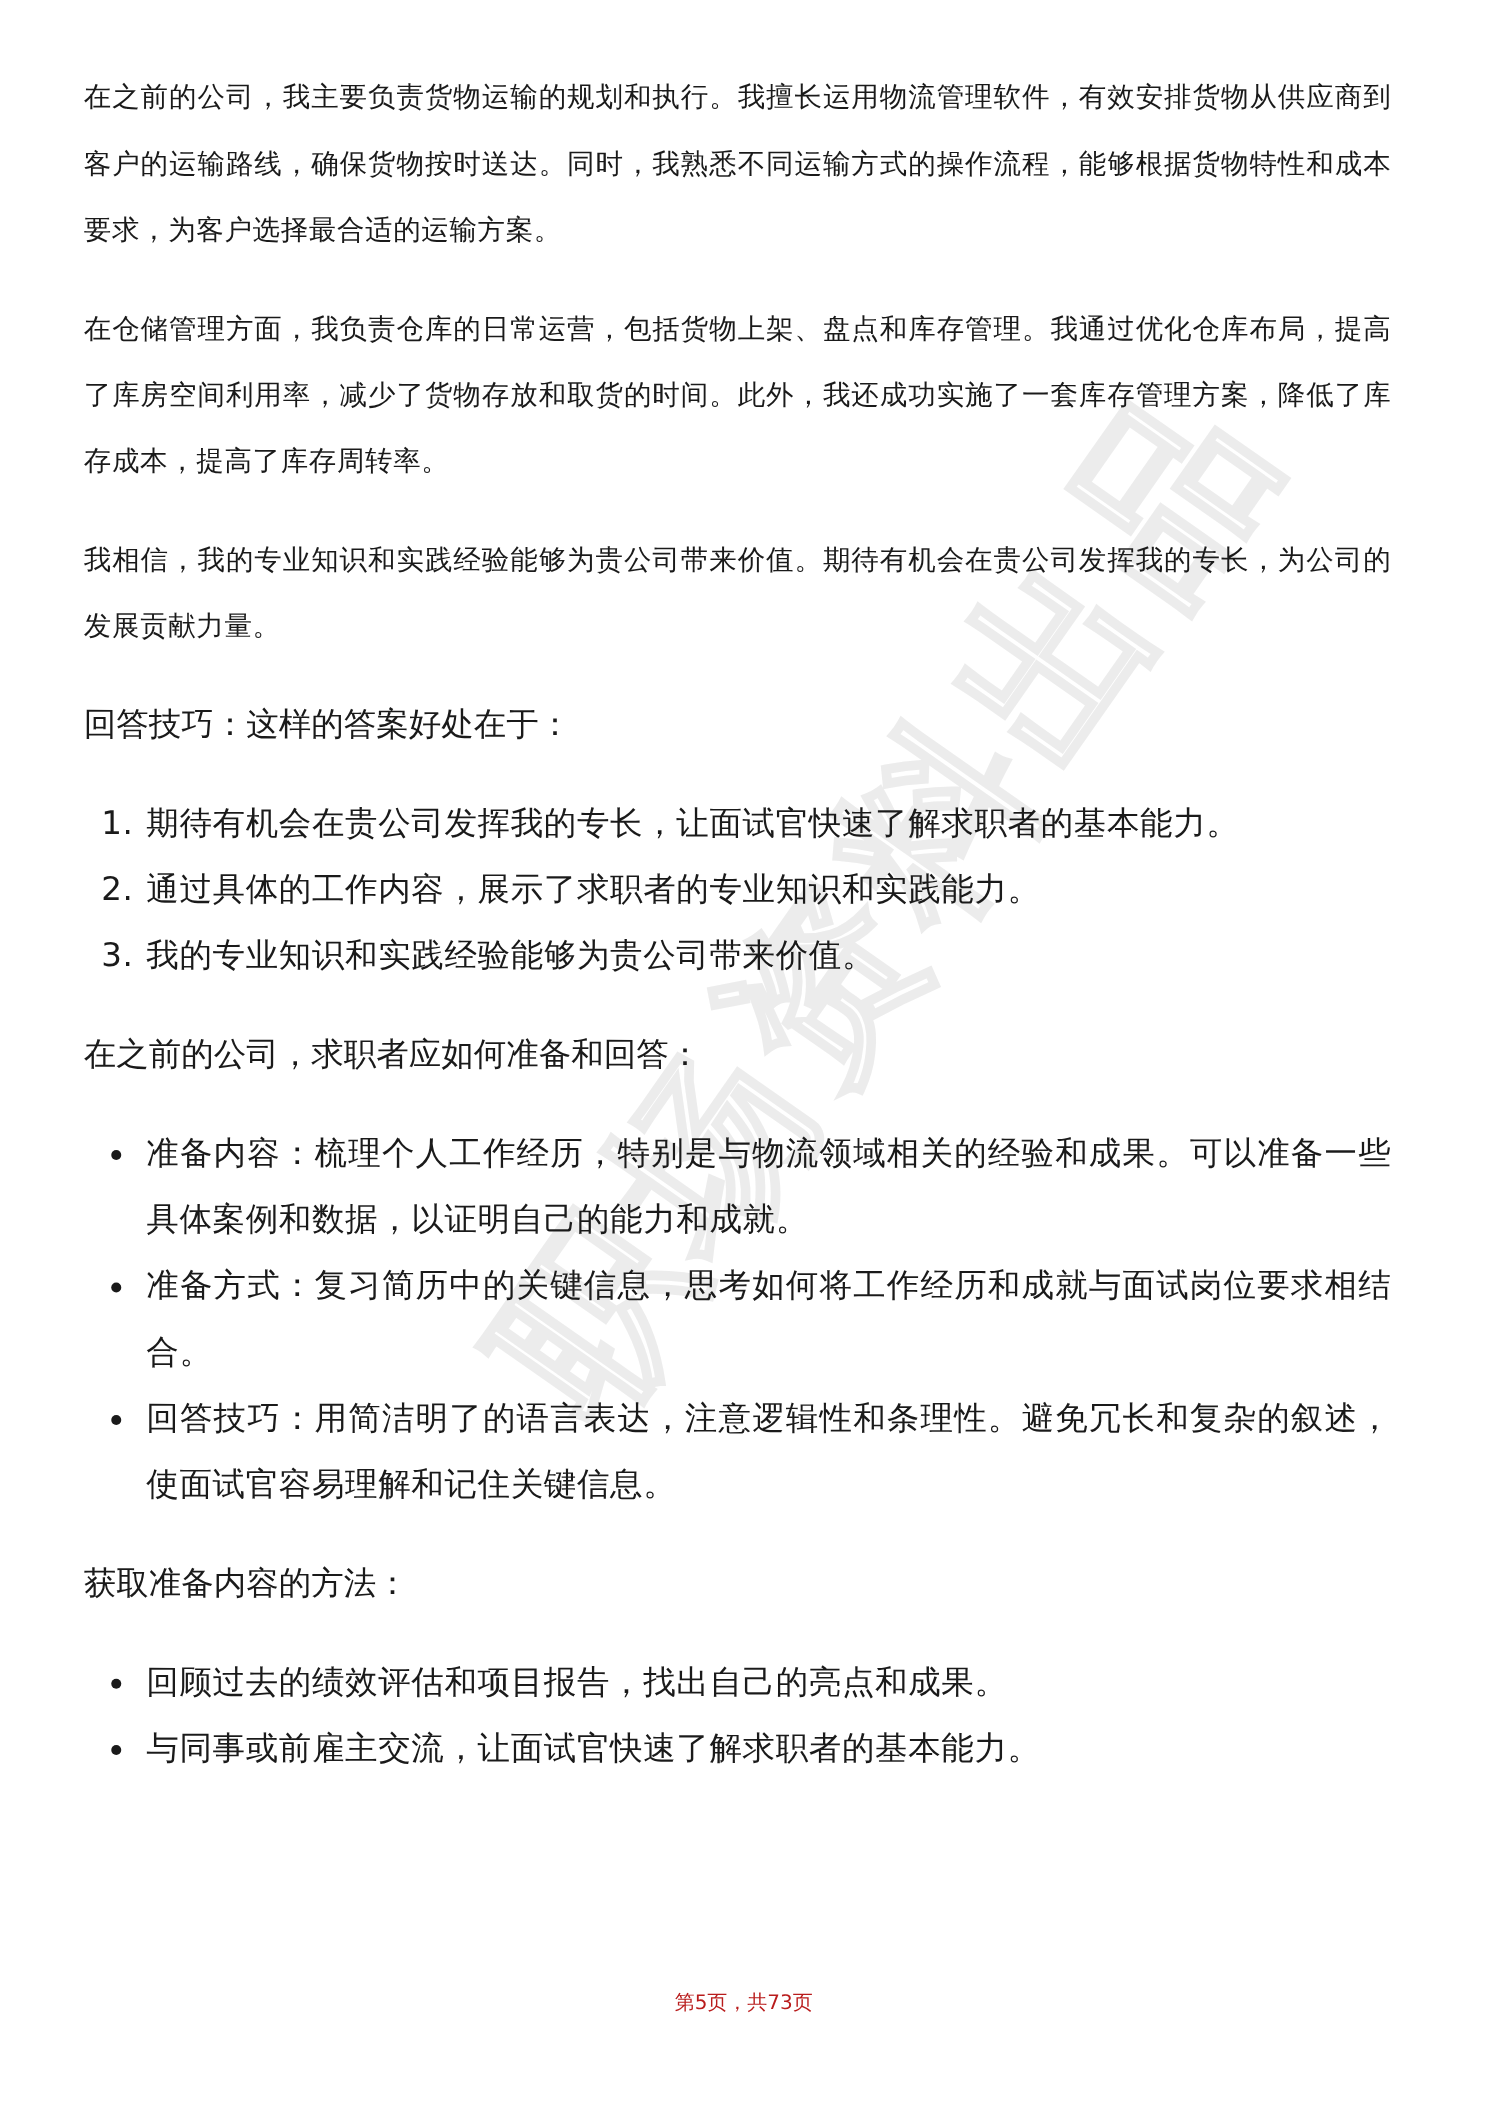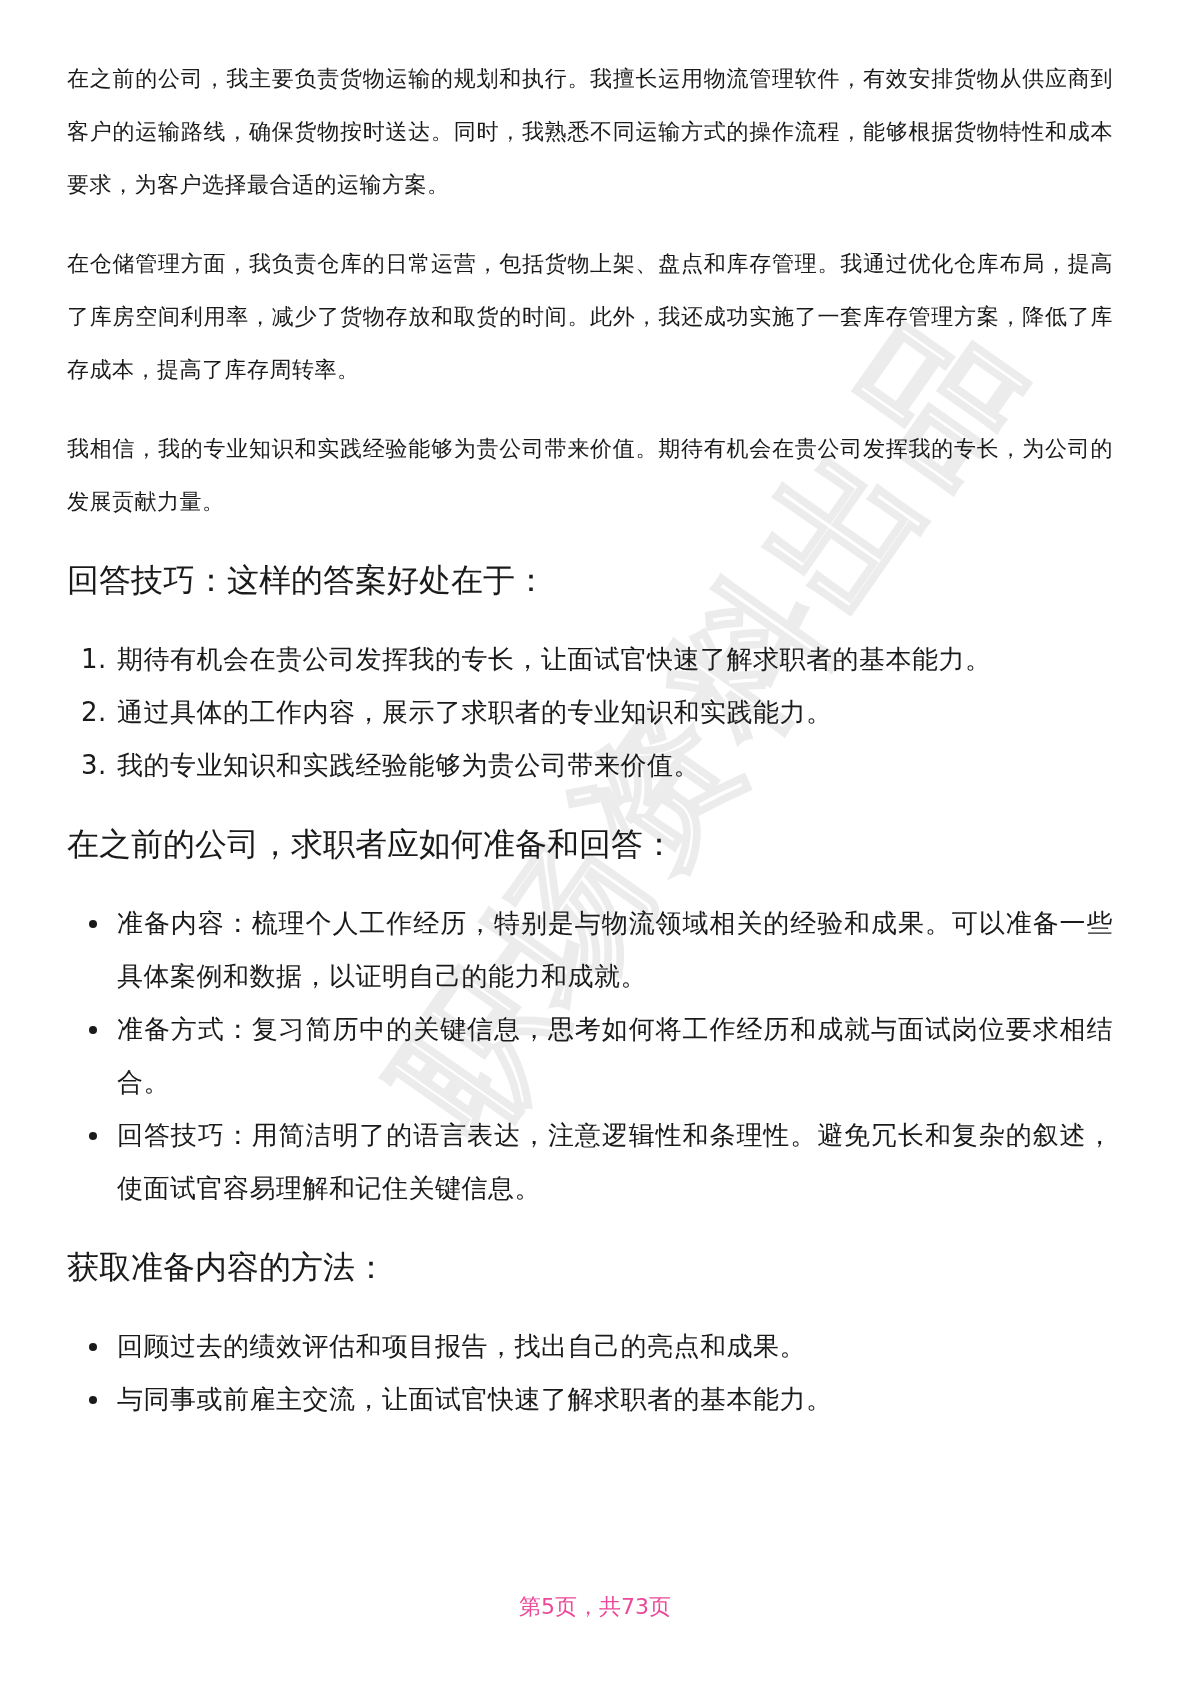--- a/index.html
+++ b/index.html
@@ -23,21 +23,21 @@
     }
     .para {
       font-size: 22px;
       line-height: 53px;
       margin: 0 0 26px 0;
       letter-spacing: 0.5px;
       word-break: break-all;
       text-align: justify;
     }
     .heading {
-      font-size: 32px;
+      font-size: 26px;
       line-height: 53px;
       margin: 0 0 26px 0;
     }
     ol.num-list, ul.bullet-list {
       margin: 0 0 26px 0;
       padding: 0;
       list-style: none;
     }
     ol.num-list li, ul.bullet-list li {
       position: relative;
@@ -61,22 +61,22 @@
       height: 8px;
       border-radius: 50%;
       background: #1a1a1a;
     }
     .footer {
       position: absolute;
       left: 0;
       width: 1190px;
       top: 1592px;
       text-align: center;
-      font-size: 22px;
-      color: #ec4899;
+      font-size: 16px;
+      color: #b91c1c;
     }
     .watermark {
       position: absolute;
       left: 230px;
       top: 620px;
       font-size: 150px;
       font-weight: bold;
       color: transparent;
       -webkit-text-stroke: 3px rgba(200,200,200,0.35);
       transform: rotate(-55deg);

